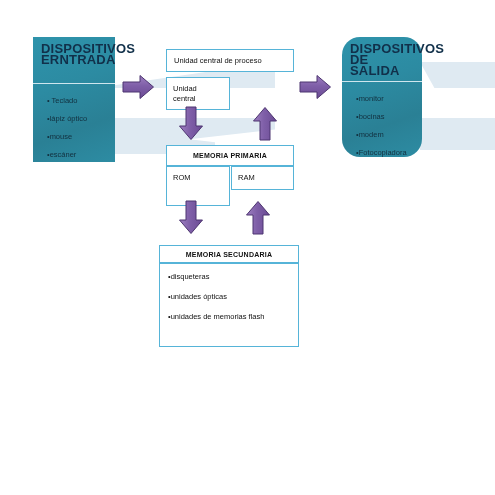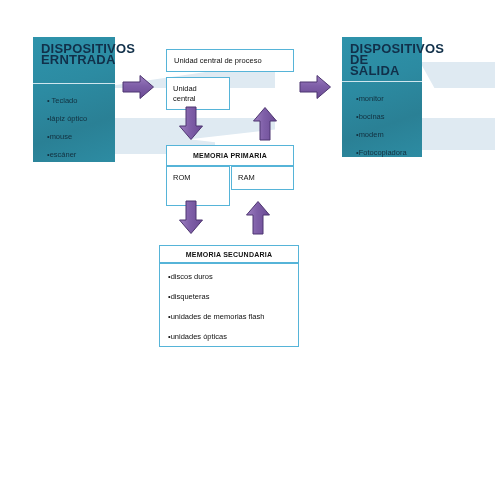--- a/index.html
+++ b/index.html
@@ -160,21 +160,21 @@
     </div>
     <div class="teal-divider" style="top:46px;"></div>
     <ul class="teal-list" style="top:53px;">
       <li>• Teclado</li>
       <li>•lápiz óptico</li>
       <li>•mouse</li>
       <li>•escáner</li>
     </ul>
   </div>
 
-  <div class="teal-panel" style="left:342px; top:37px; width:80px; height:120px;">
+  <div class="teal-panel" style="left:342px; top:37px; width:80px; height:120px;border-radius:18px;">
     <div class="panel-title">
       <span>DISPOSITIVOS DE</span><br>
       <span>SALIDA</span>
     </div>
     <div class="teal-divider" style="top:44px;"></div>
     <ul class="teal-list" style="top:51px;">
       <li>•monitor</li>
       <li>•bocinas</li>
       <li>•modem</li>
       <li>•Fotocopiadora</li>
@@ -199,24 +199,23 @@
   </div>
   <div class="wbox" style="left:231px; top:166px; width:63px; height:24px;">
     <div class="cell-label">RAM</div>
   </div>
 
   <div class="wbox-head" style="left:159px; top:245px; width:140px; height:18px;">
     <div class="head-text-center">MEMORIA SECUNDARIA</div>
   </div>
   <div class="wbox" style="left:159px; top:263px; width:140px; height:84px;">
     <ul class="sec-list">
-      <li>•discos duros</li>
       <li>•disqueteras</li>
+      <li>•unidades ópticas</li>
       <li>•unidades de memorias flash</li>
-      <li>•unidades ópticas</li>
     </ul>
   </div>
 
   <div class="arrow" style="left:122px; top:74px;">
     <svg width="33" height="26" viewBox="0 0 33 26">
       <defs>
         <linearGradient id="gR1" x1="0" y1="0" x2="0" y2="1">
           <stop offset="0%" stop-color="#9d7fc0"></stop>
           <stop offset="45%" stop-color="#7f5fa8"></stop>
           <stop offset="100%" stop-color="#6b4b94"></stop>

